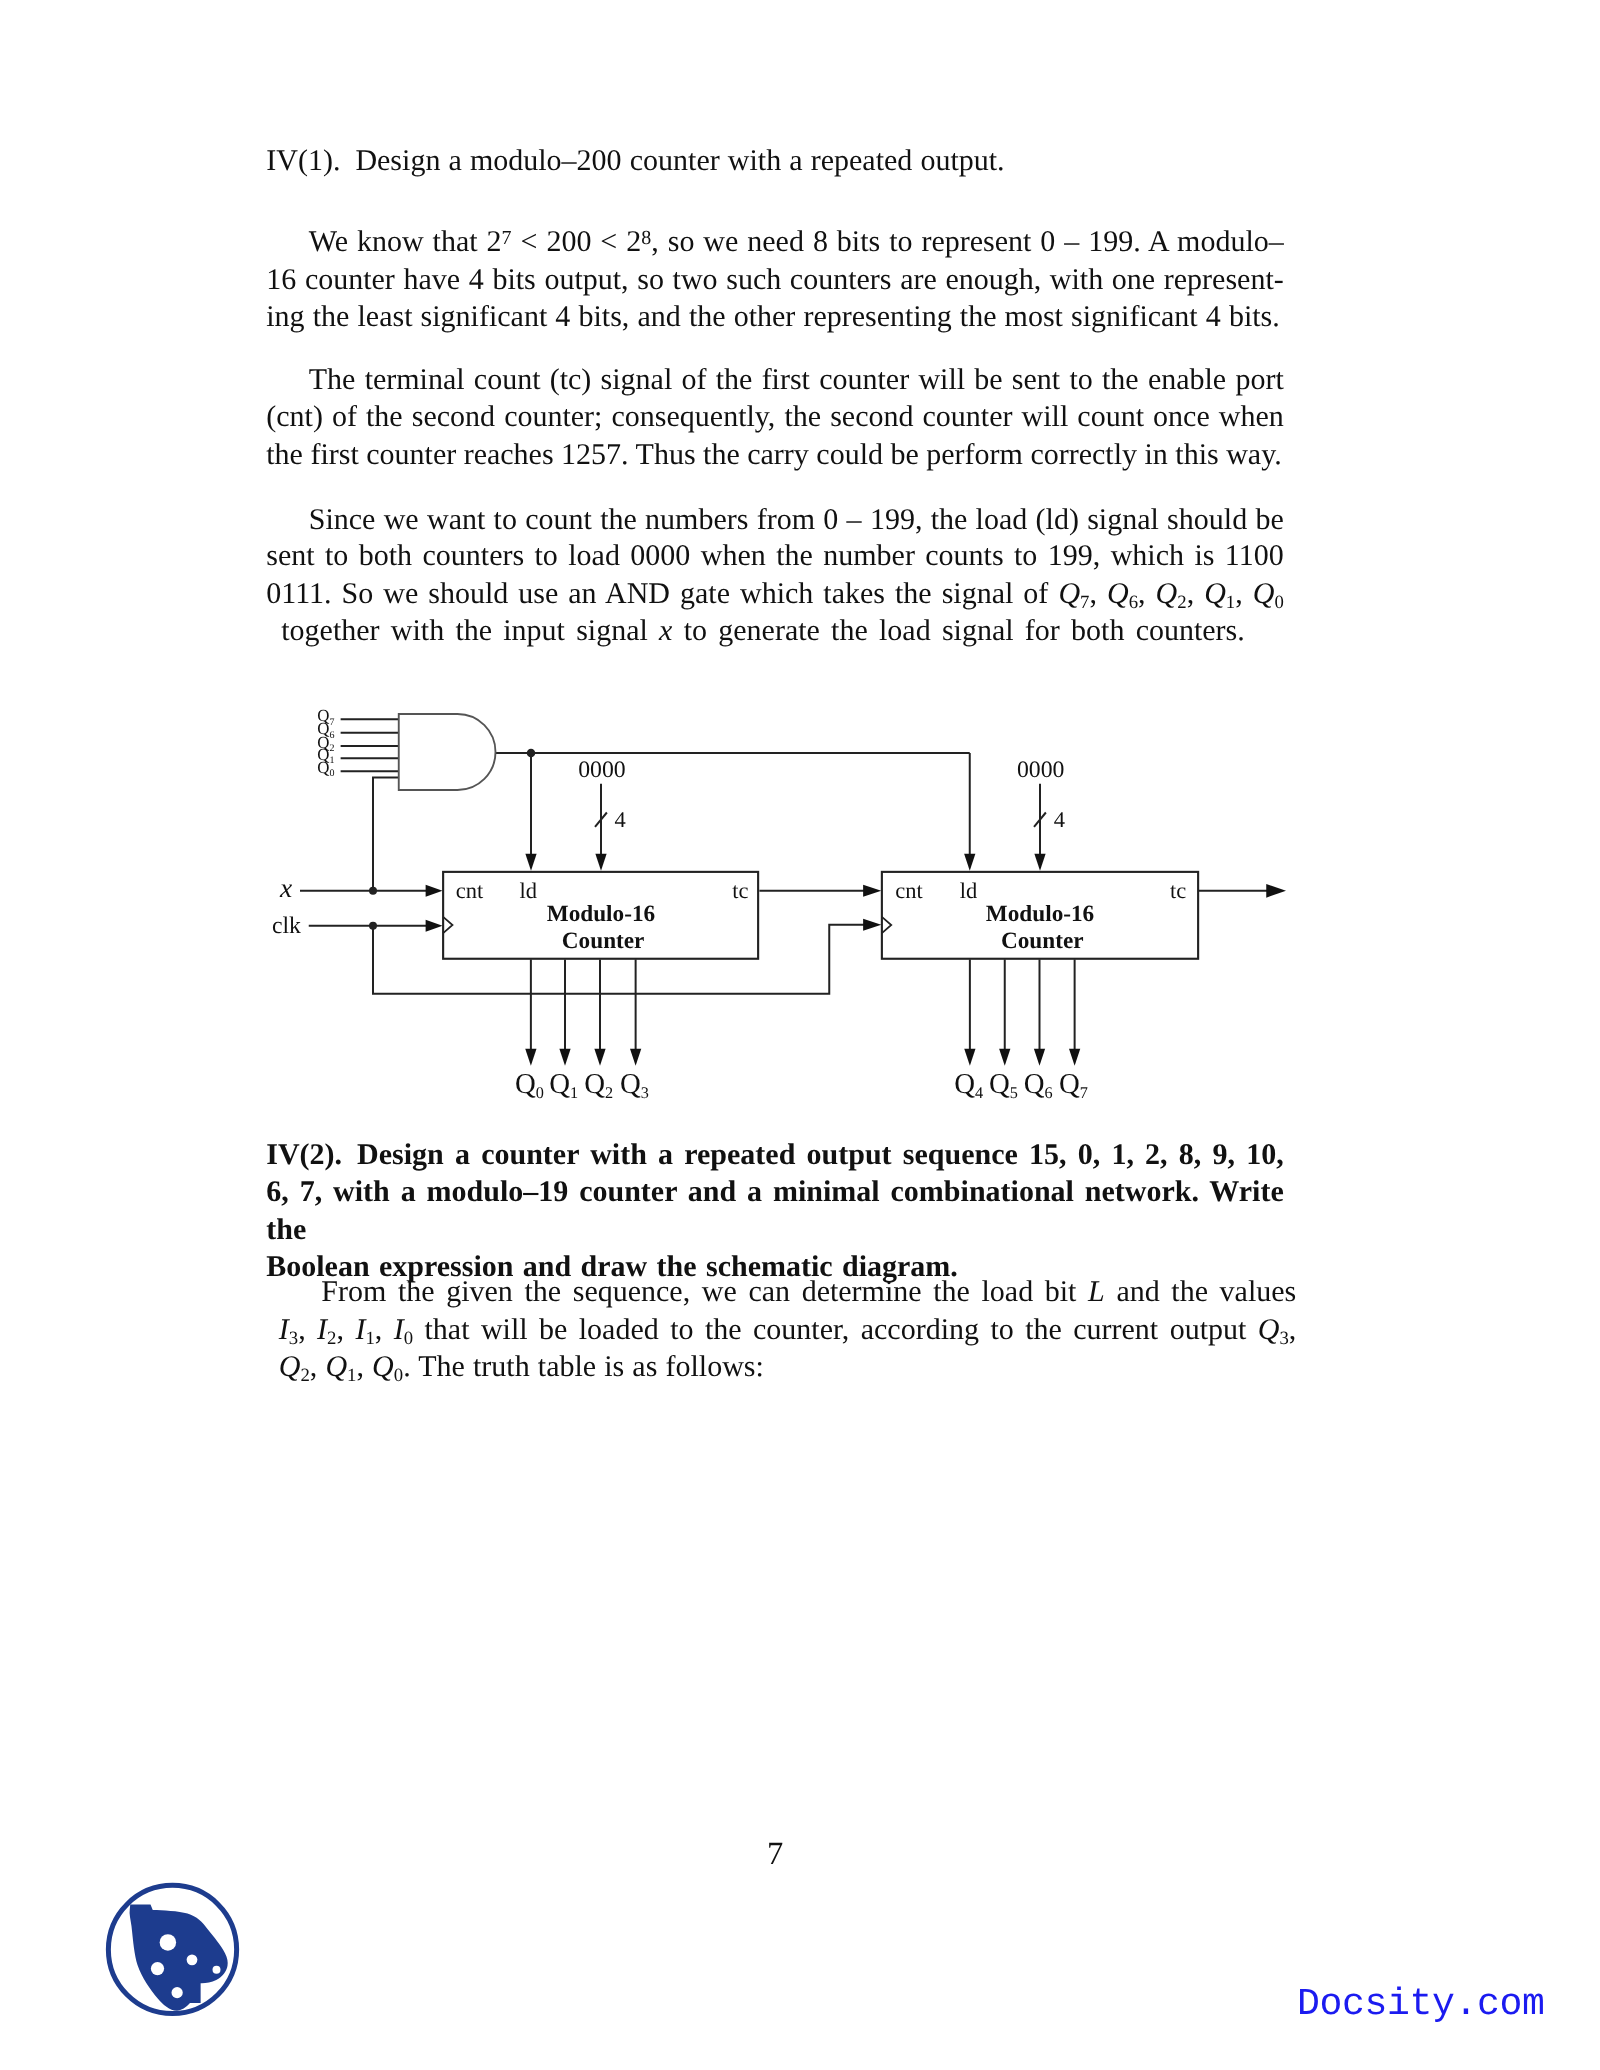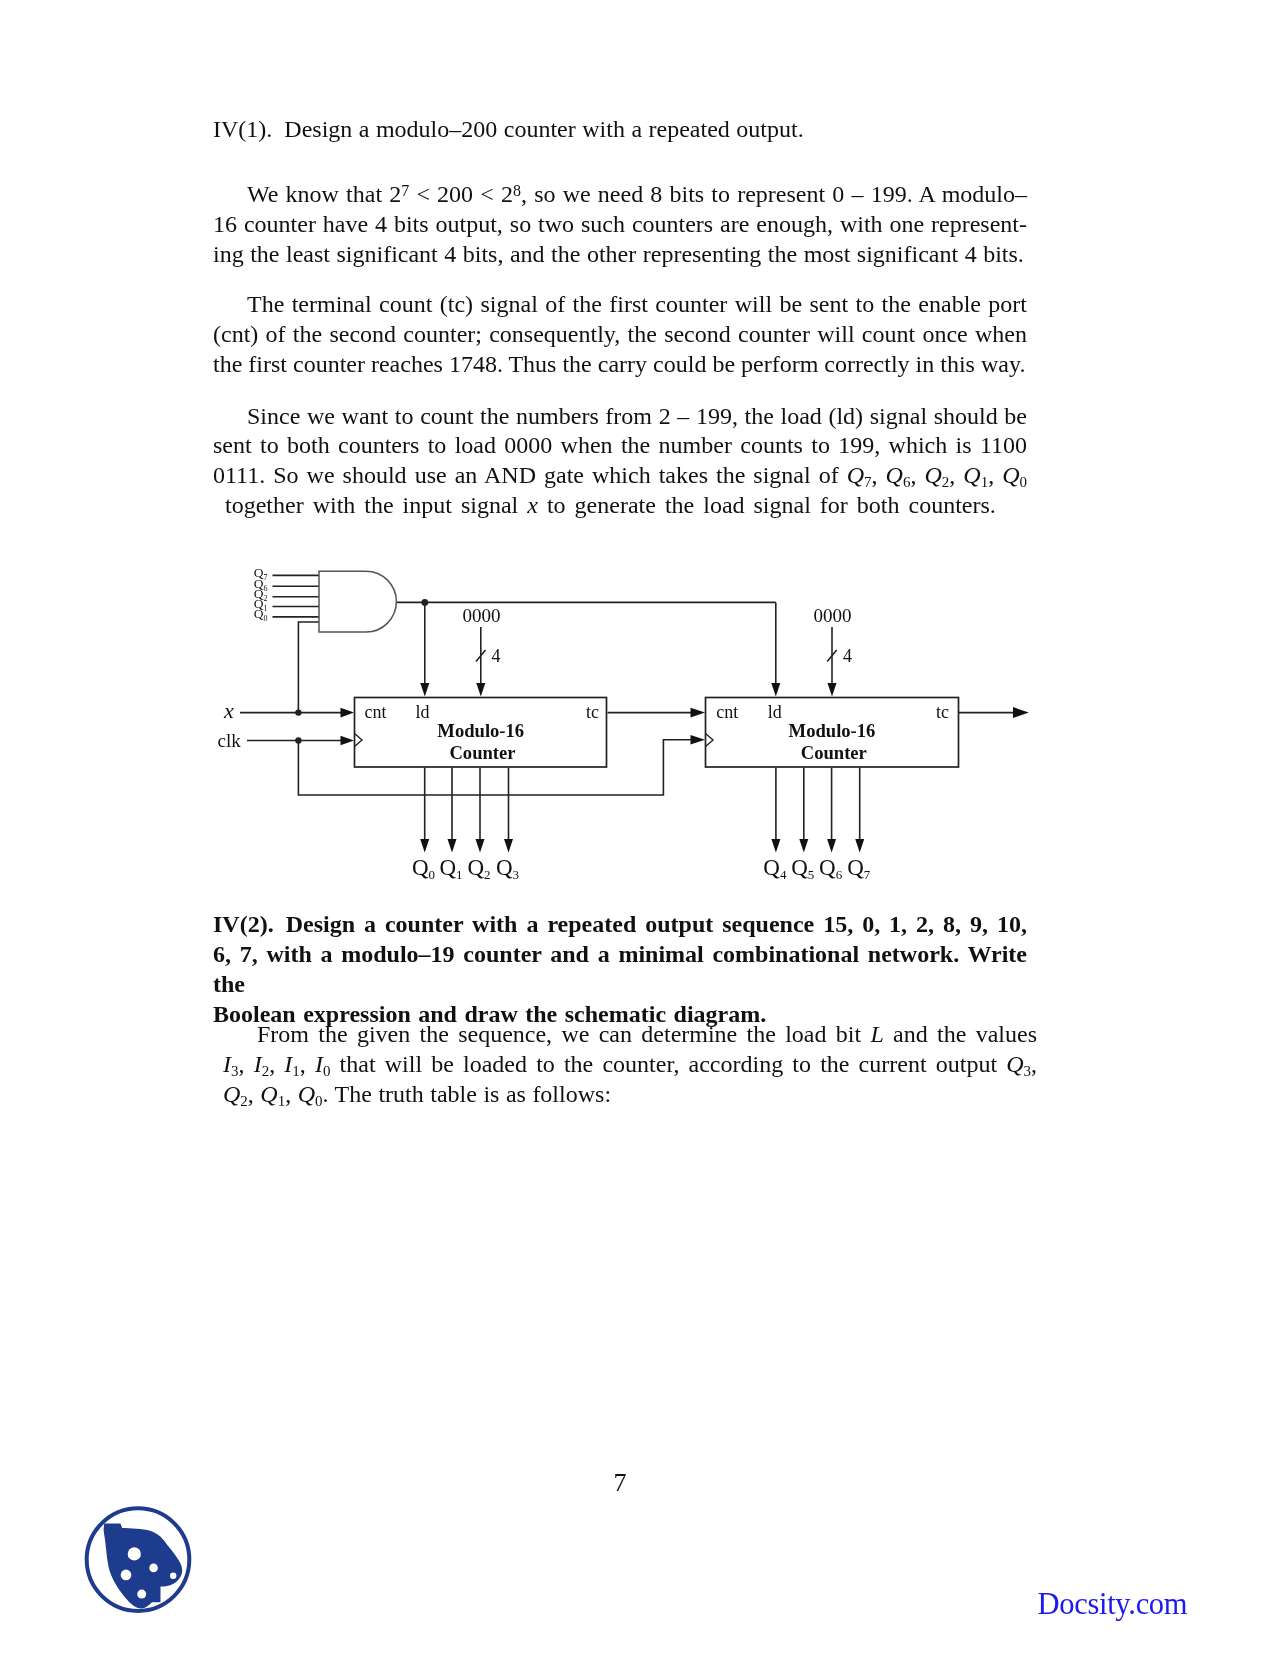--- a/index.html
+++ b/index.html
@@ -21,25 +21,25 @@
 
 <div class="blk" style="top:180px;">
 <div class="j ind">We know that 2<sup>7</sup> <span class="rel">&lt;</span> 200 <span class="rel">&lt;</span> 2<sup>8</sup>, so we need 8 bits to represent 0 – 199. A modulo–</div>
 <div class="j">16 counter have 4 bits output, so two such counters are enough, with one represent-</div>
 <div class="e">ing the least significant 4 bits, and the other representing the most significant 4 bits.</div>
 </div>
 
 <div class="blk" style="top:290px;">
 <div class="j ind">The terminal count (tc) signal of the first counter will be sent to the enable port</div>
 <div class="j">(cnt) of the second counter; consequently, the second counter will count once when</div>
-<div class="e" style="word-spacing:0;">the first counter reaches 1748. Thus the carry could be perform correctly in this way.</div>
+<div class="e" style="word-spacing:0;">the first counter reaches 1257. Thus the carry could be perform correctly in this way.</div>
 </div>
 
 <div class="blk" style="top:401.5px;">
-<div class="j ind">Since we want to count the numbers from 2 – 199, the load (ld) signal should be</div>
+<div class="j ind">Since we want to count the numbers from 0 – 199, the load (ld) signal should be</div>
 <div class="j">sent to both counters to load 0000 when the number counts to 199, which is 1100</div>
 <div class="j">0111. So we should use an AND gate which takes the signal of <i>Q</i><sub>7</sub>, <i>Q</i><sub>6</sub>, <i>Q</i><sub>2</sub>, <i>Q</i><sub>1</sub>, <i>Q</i><sub>0</sub></div>
 <div class="e" style="word-spacing:3px;margin-left:12px;">together with the input signal <i>x</i> to generate the load signal for both counters.</div>
 </div>
 
 <div class="blk" style="top:910.2px;font-weight:bold;">
 <div class="j">IV(2). Design a counter with a repeated output sequence 15, 0, 1, 2, 8, 9, 10,</div>
 <div class="j">6, 7, with a modulo–19 counter and a minimal combinational network. Write the</div>
 <div class="e" style="word-spacing:1.5px;">Boolean expression and draw the schematic diagram.</div>
 </div>
@@ -188,13 +188,13 @@
     C104.5,1535.5 103.2,1531 103.8,1527.5 Z"></path>
   <g fill="#fff">
     <circle cx="134.3" cy="1553.9" r="6.6"></circle>
     <circle cx="153.6" cy="1567.9" r="4.3"></circle>
     <circle cx="126" cy="1574.9" r="5.3"></circle>
     <circle cx="173.2" cy="1575.7" r="3.2"></circle>
     <circle cx="141.7" cy="1594.1" r="4.5"></circle>
   </g>
 </svg>
 
-<div style="position:absolute;left:1037.5px;top:1587px;font-family:Liberation Serif, serif;font-size:30.5px;letter-spacing:-0.3px;color:#1b1bf0;">Docsity.com</div>
+<div style="position:absolute;left:1037.5px;top:1587px;font-family:Liberation Mono, monospace;font-size:30.5px;letter-spacing:-0.3px;color:#1b1bf0;">Docsity.com</div>
 
 </body></html>

